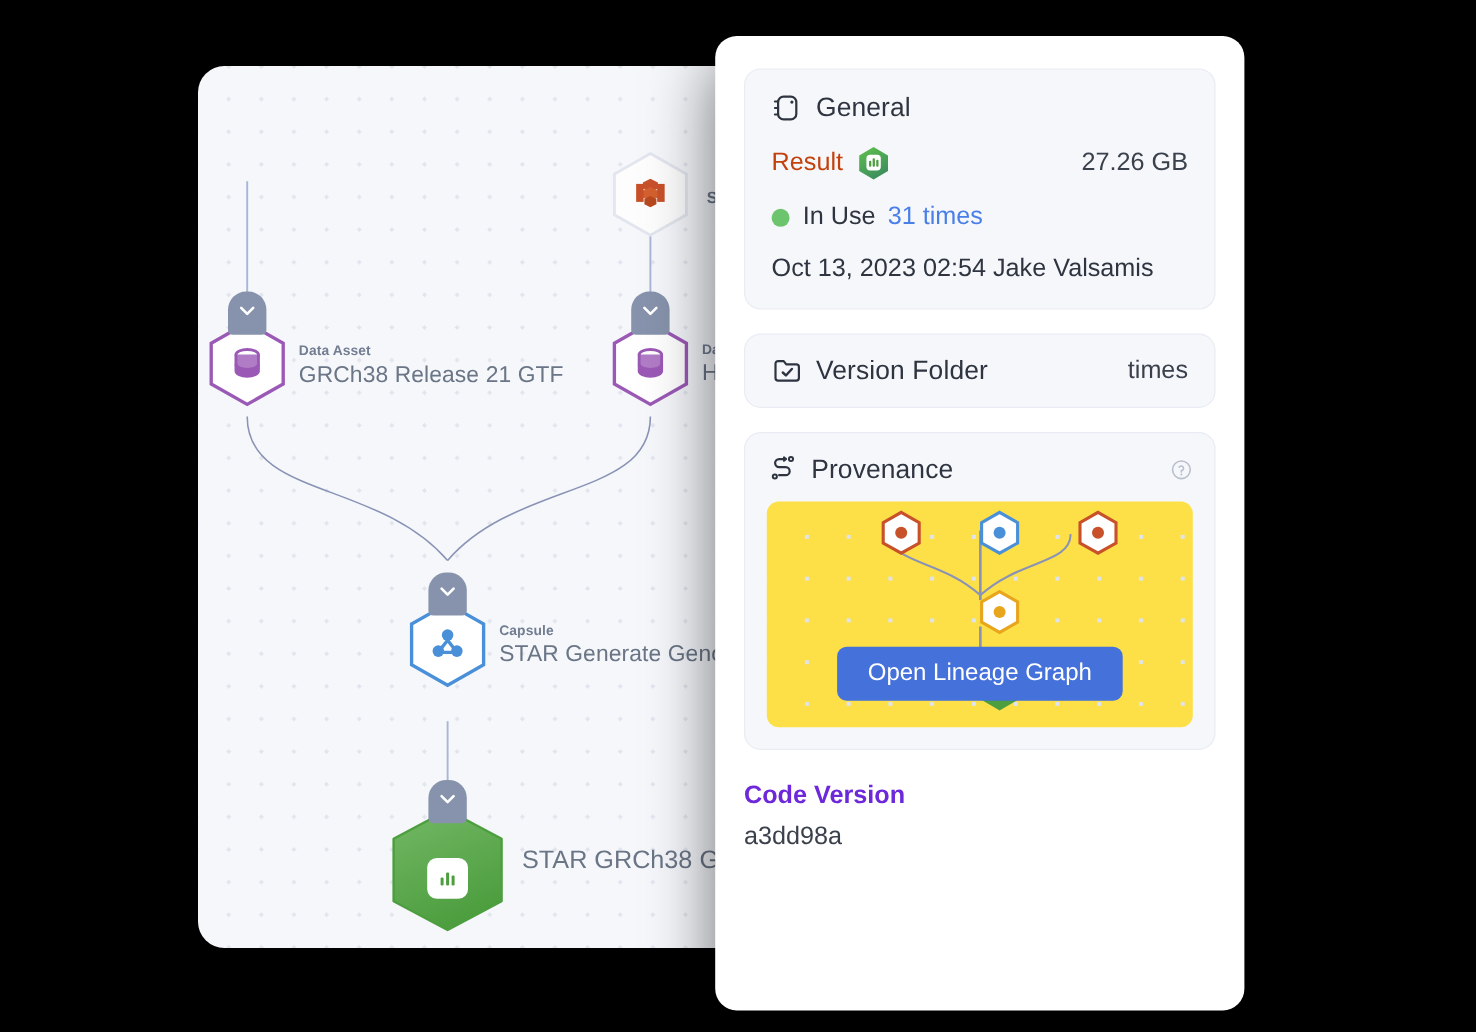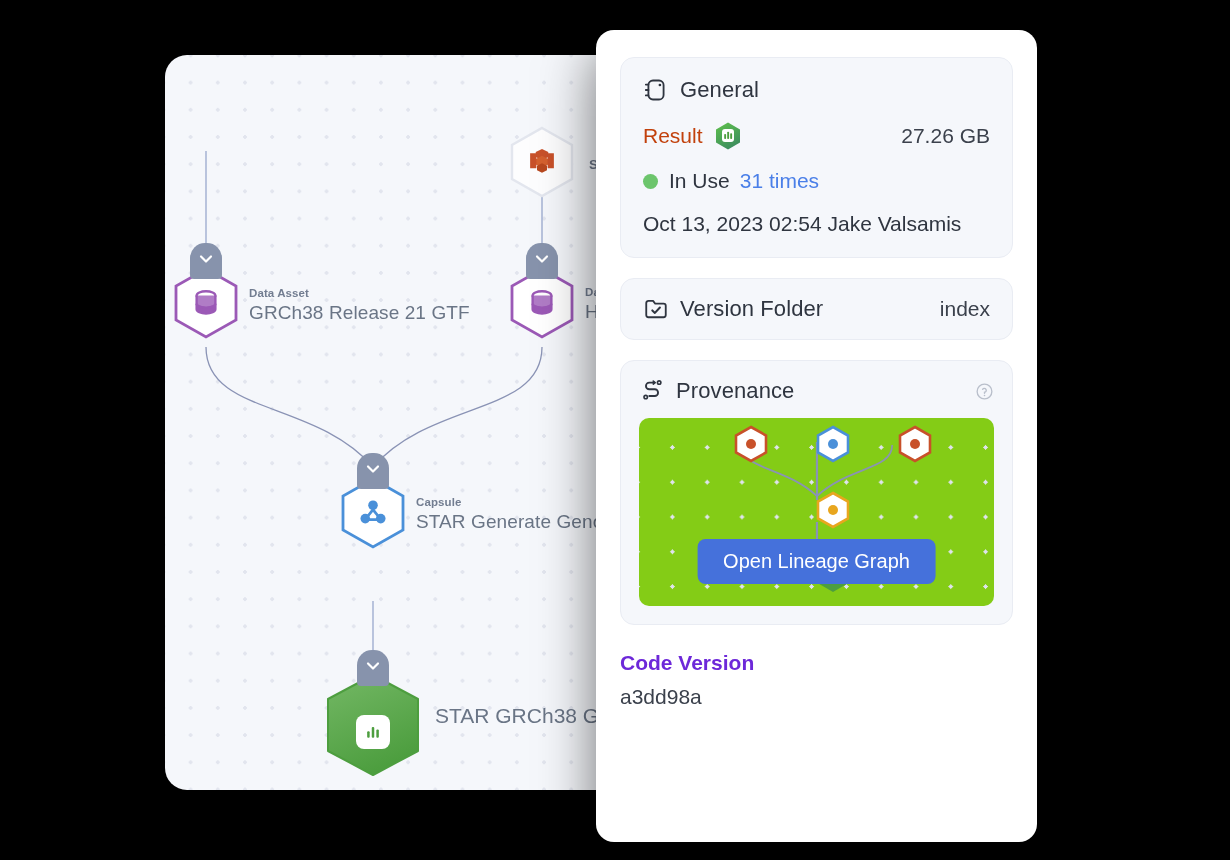--- a/index.html
+++ b/index.html
@@ -167,21 +167,21 @@
     display: flex;
     align-items: center;
     gap: 11px;
   }
   .help-icon { margin-left: auto; cursor: pointer; }
 
   .mini-graph {
     position: relative;
     margin-top: 14px;
     height: 188px;
-    background: #84cc16;
+    background: #fde047;
     border-radius: 10px;
     overflow: hidden;
   }
   .mini-dots {
     position: absolute;
     inset: 0;
     background-image: radial-gradient(#dfe3ec 2px, transparent 2.1px);
     background-size: 34.8px 34.8px;
     background-position: 16px 12px;
   }
@@ -286,21 +286,21 @@
         <path d="M4.5,6 L4.5,12.5 A7.5,3.4 0 0 0 19.5,12.5 L19.5,6" fill="#b07cc6" stroke="#9b59b6" stroke-width="1.9"></path>
         <path d="M4.5,12.5 A7.5,3.4 0 0 0 19.5,12.5 L19.5,17 A7.5,3.4 0 0 1 4.5,17 Z" fill="#9b59b6" stroke="#9b59b6" stroke-width="1.9"></path>
       </svg>
     </div>
     <div class="node-labels" style="margin-top:22px;">
       <div class="node-kind">Data A</div>
       <div class="node-title">HG3</div>
     </div>
   </div>
 
-  <div class="node" style="left:175px; top:398px;">
+  <div class="node" style="left:175px; top:422px;">
     <div class="hexwrap" style="padding-top:24px;">
       <div class="chevron-badge" style="top:0; width:32px; height:36px;">
         <svg width="20" height="20" viewBox="0 0 24 24" style="margin-top:6px">
           <path d="M6 9 L12 15 L18 9" stroke="#ffffff" stroke-width="2.6" fill="none" stroke-linecap="round" stroke-linejoin="round"></path>
         </svg>
       </div>
       <svg width="66" height="72" viewBox="0 0 66 72">
         <polygon points="33,2 63,19 63,53 33,70 3,53 3,19" fill="#ffffff" stroke="#4a90d9" stroke-width="2.8"></polygon>
       </svg>
       <svg width="32" height="32" viewBox="0 0 24 24" style="position:absolute;left:17px;top:44px;">
@@ -383,21 +383,21 @@
 
     <div class="meta-line">Oct 13, 2023 02:54 Jake Valsamis</div>
   </div>
 
   <div class="card card-folder">
     <svg width="26" height="26" viewBox="0 0 24 24">
       <path d="M3 6.5 A2 2 0 0 1 5 4.5 L9.3 4.5 L11.3 7.1 L19 7.1 A2 2 0 0 1 21 9.1 L21 17.6 A2 2 0 0 1 19 19.6 L5 19.6 A2 2 0 0 1 3 17.6 Z" fill="none" stroke="#2f3540" stroke-width="1.7" stroke-linejoin="round"></path>
       <path d="M8.6 13.3 L11 15.6 L15.6 10.6" stroke="#2f3540" stroke-width="1.9" fill="none" stroke-linecap="round" stroke-linejoin="round"></path>
     </svg>
     <span class="card-head-title" style="margin-left:11px;">Version Folder</span>
-    <span class="folder-value">index</span>
+    <span class="folder-value">times</span>
   </div>
 
   <div class="card card-prov">
     <div class="prov-head">
       <svg width="26" height="26" viewBox="0 0 24 24">
         <path d="M14.5 4.2 L9.5 4.2 A3.1 3.1 0 0 0 9.5 10.4 L14.5 10.4 A3.1 3.1 0 0 1 14.5 16.6 L9.5 16.6" fill="none" stroke="#2f3540" stroke-width="1.7" stroke-linecap="round"></path>
         <path d="M13.2 2.9 L14.8 4.2 L13.2 5.5" fill="none" stroke="#2f3540" stroke-width="1.6" stroke-linecap="round" stroke-linejoin="round"></path>
         <circle cx="18.6" cy="4.2" r="1.6" fill="none" stroke="#2f3540" stroke-width="1.5"></circle>
         <circle cx="6.2" cy="17.6" r="1.6" fill="none" stroke="#2f3540" stroke-width="1.5"></circle>
       </svg>

